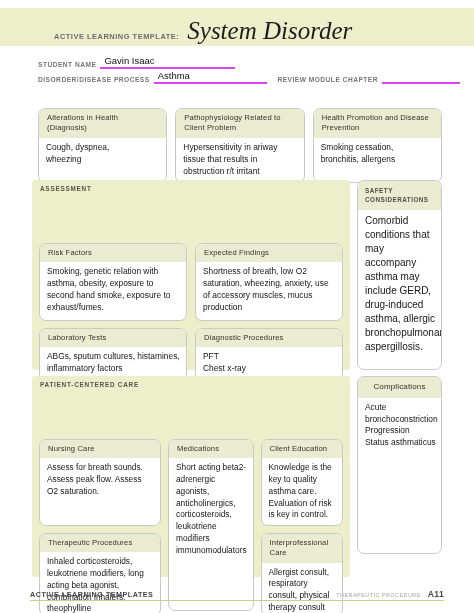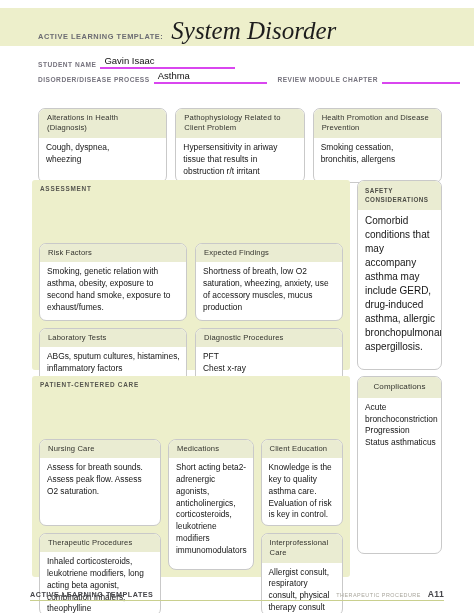--- a/index.html
+++ b/index.html
@@ -20,21 +20,21 @@
   .header-band {
     position: absolute;
     left: 0;
     top: 8px;
     width: 474px;
     height: 38px;
     background: #edefcb;
     display: flex;
     align-items: flex-end;
     box-sizing: border-box;
-    padding: 0 0 3px 0;
+    padding: 0 0 3px 16px;
   }
   .header-inner {
     display: flex;
     align-items: baseline;
     padding-left: 38px;
   }
   .alt-label {
     font-size: 7.4px;
     letter-spacing: 0.55px;
     color: #6b6b72;
@@ -203,21 +203,21 @@
     top: 376px;
     width: 318px;
     height: 201px;
   }
   #pcc-section .section-grid { gap: 7px; }
   #pcc-section .col-nursing { flex: 0 0 122px; }
   #pcc-section .col-meds { flex: 0 0 69px; }
   #pcc-section .col-edu { flex: 1 1 auto; }
   #pcc-section .h-nursing { height: 87px; }
   #pcc-section .h-thera { height: 83px; }
-  #pcc-section .h-meds { height: 131px; border-radius: 8px; }
+  #pcc-section .h-meds { height: 172px; }
   #pcc-section .h-edu { height: 87px; }
   #pcc-section .h-inter { height: 83px; }
   #pcc-section .card-body { font-size: 8.3px; }
 
   
   #complications-panel {
     position: absolute;
     left: 357px;
     top: 376px;
     width: 85px;

